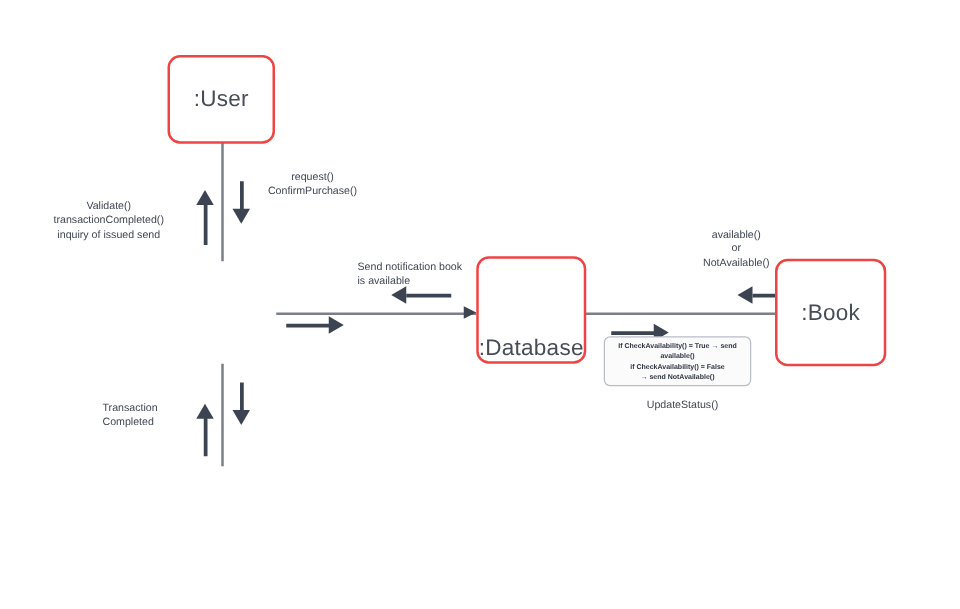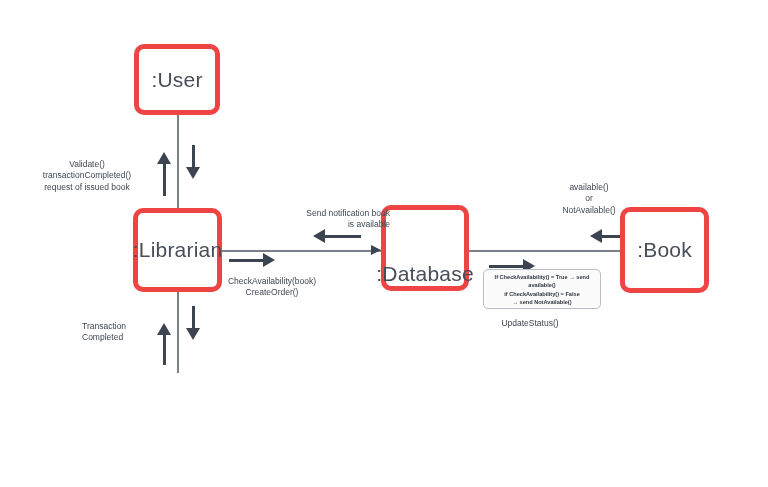--- a/index.html
+++ b/index.html
@@ -8,26 +8,26 @@
     background:#ffffff;
     font-family:"Liberation Sans", sans-serif;
     overflow:hidden;
   }
   #canvas{position:relative;width:768px;height:487px;}
 
   
   .obj-box{
     position:absolute;
     box-sizing:border-box;
-    border:5px solid #ef4444;
+    border:2px solid #ef4444;
     border-radius:10px;
     background:#ffffff;
     display:flex;align-items:center;justify-content:center;
     color:#474d57;
-    font-size:21px;
+    font-size:18px;
     letter-spacing:.2px;
     white-space:nowrap;
     z-index:5;
   }
 
   
   .line-h{
     position:absolute;
     height:0;
     border-top:2px solid #7a7f88;
@@ -102,23 +102,20 @@
   <div class="line-h" style="left:221px;top:250px;width:160px;"></div>
   <div class="tip tip-right" style="left:371px;top:245px;"></div>
 
   <div class="line-h" style="left:468px;top:250px;width:167px;"></div>
   <div class="tip tip-right" style="left:625px;top:245px;"></div>
 
   <div class="obj-box" style="left:134px;top:44px;width:86px;height:71px;">
     <span>:User</span>
   </div>
 
-  <div class="obj-box" style="left:133px;top:208px;width:89px;height:84px;">
-    <span>:Librarian</span>
-  </div>
 
 
   <div class="obj-box" style="left:381px;top:205px;width:88px;height:86px;align-items:flex-end;">
     <span>:Database</span>
   </div>
 
   <div class="obj-box" style="left:620px;top:207px;width:89px;height:86px;">
     <span>:Book</span>
   </div>
 
@@ -155,36 +152,36 @@
   <div class="msg-arrow" style="left:489px;top:259px;width:46px;height:14px;">
     <div class="shaft-h" style="left:0;top:5.5px;width:36px;"></div>
     <div class="head head-right" style="left:34px;top:0;"></div>
   </div>
 
   <div class="msg-arrow" style="left:590px;top:229px;width:48px;height:14px;">
     <div class="shaft-h" style="left:12px;top:5.5px;width:36px;"></div>
     <div class="head head-left" style="left:0;top:0;"></div>
   </div>
 
+  <div class="label" style="left:196px;top:136px;width:108px;text-align:center;">request()
+ConfirmPurchase()</div>
 
   <div class="label" style="left:22px;top:159px;width:130px;text-align:center;">Validate()
 transactionCompleted()
-request of issued book</div>
+inquiry of issued send</div>
 
-  <div class="label" style="left:213px;top:276px;width:118px;text-align:center;">CheckAvailability(book)
-CreateOrder()</div>
 
-  <div class="label" style="left:286px;top:208px;width:104px;text-align:right;">Send notification book
+  <div class="label" style="left:286px;top:208px;width:104px;text-align:left;">Send notification book
 is available</div>
 
 
   <div class="label" style="left:82px;top:321px;width:70px;text-align:left;">Transaction
 Completed</div>
 
-  <div class="label" style="left:468px;top:318px;width:124px;text-align:center;">UpdateStatus()</div>
+  <div class="label" style="left:484px;top:318px;width:124px;text-align:center;">UpdateStatus()</div>
 
   <div class="label" style="left:529px;top:182px;width:120px;text-align:center;">available()
 or
 NotAvailable()</div>
 
   <div class="note" style="left:483px;top:269px;width:118px;height:40px;">If CheckAvailability() = True  → send
 available()
 if CheckAvailability() = False
 → send NotAvailable()</div>
 

